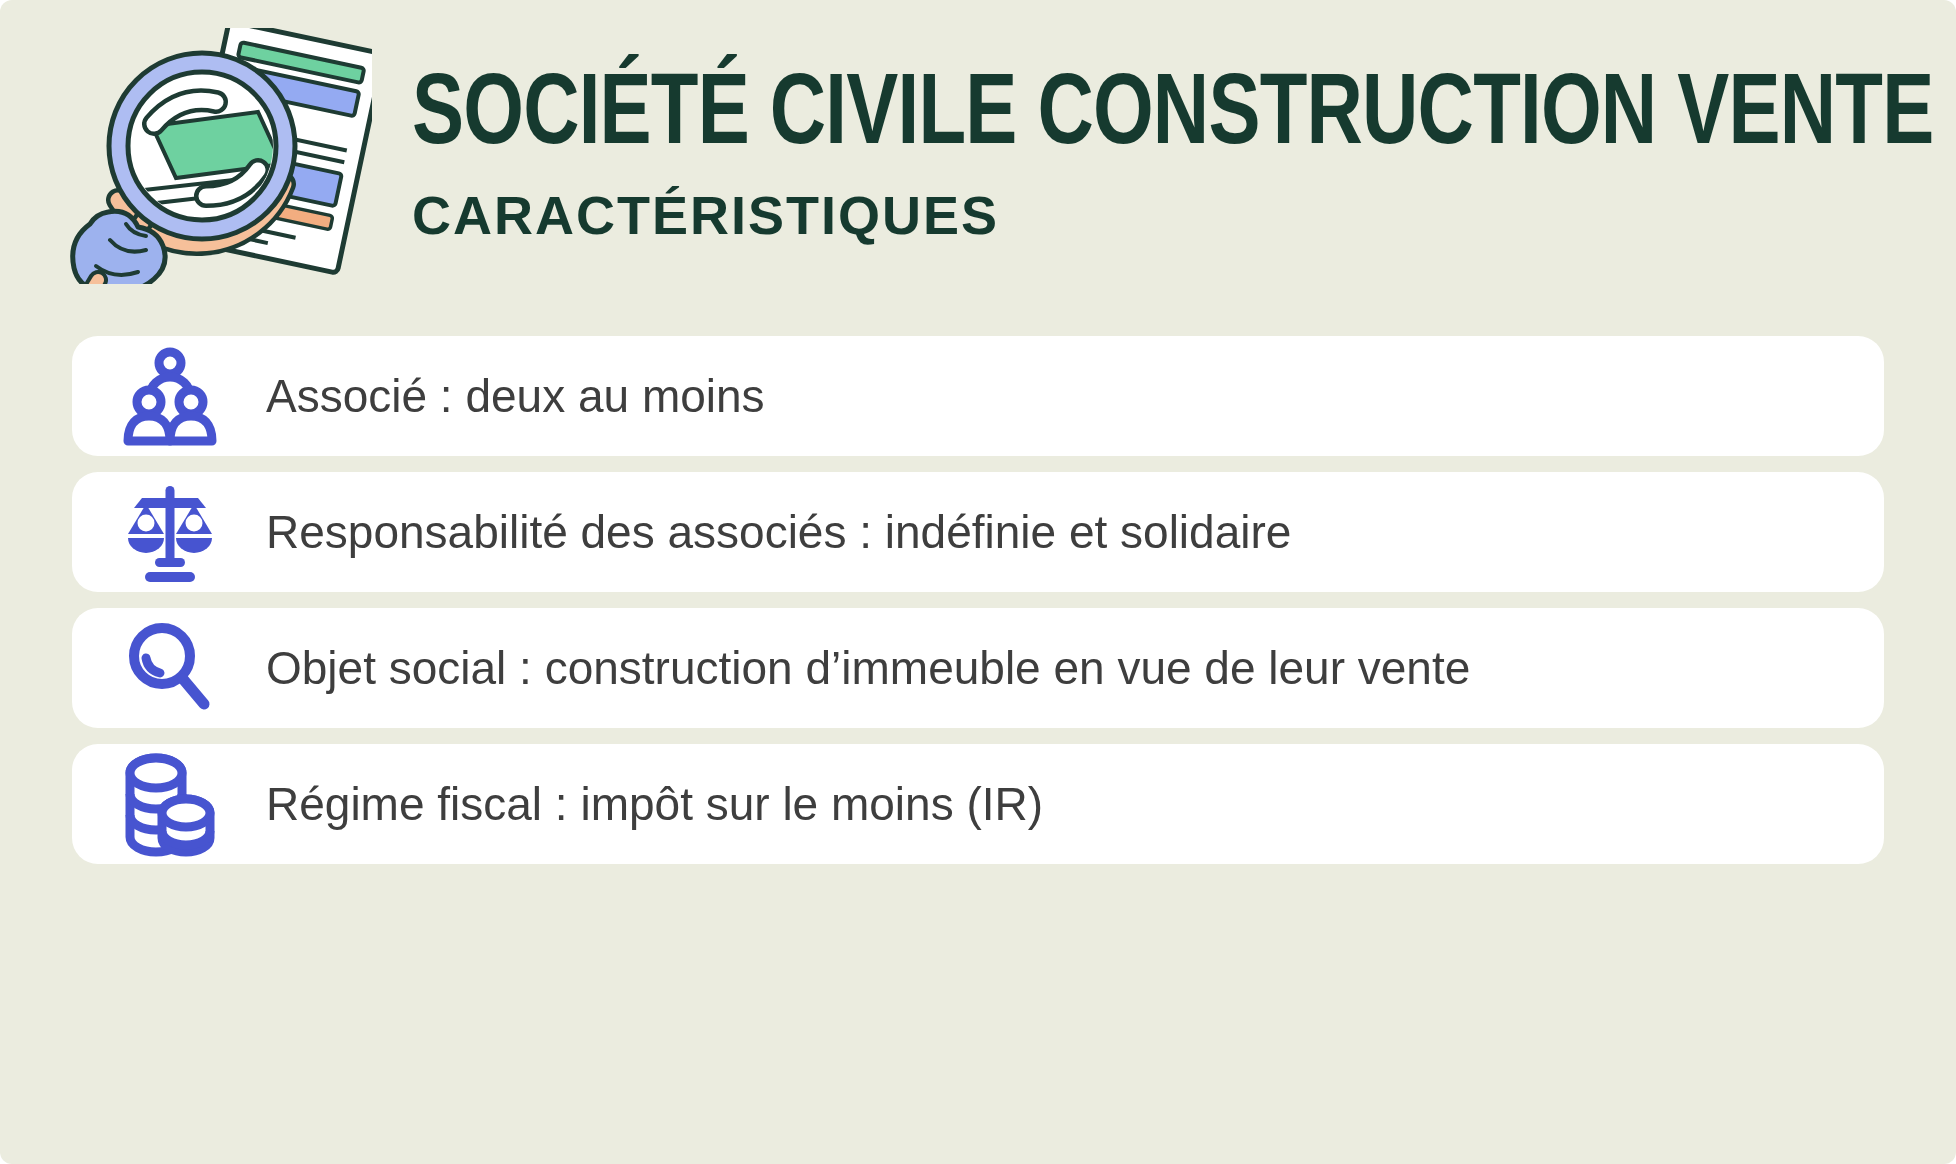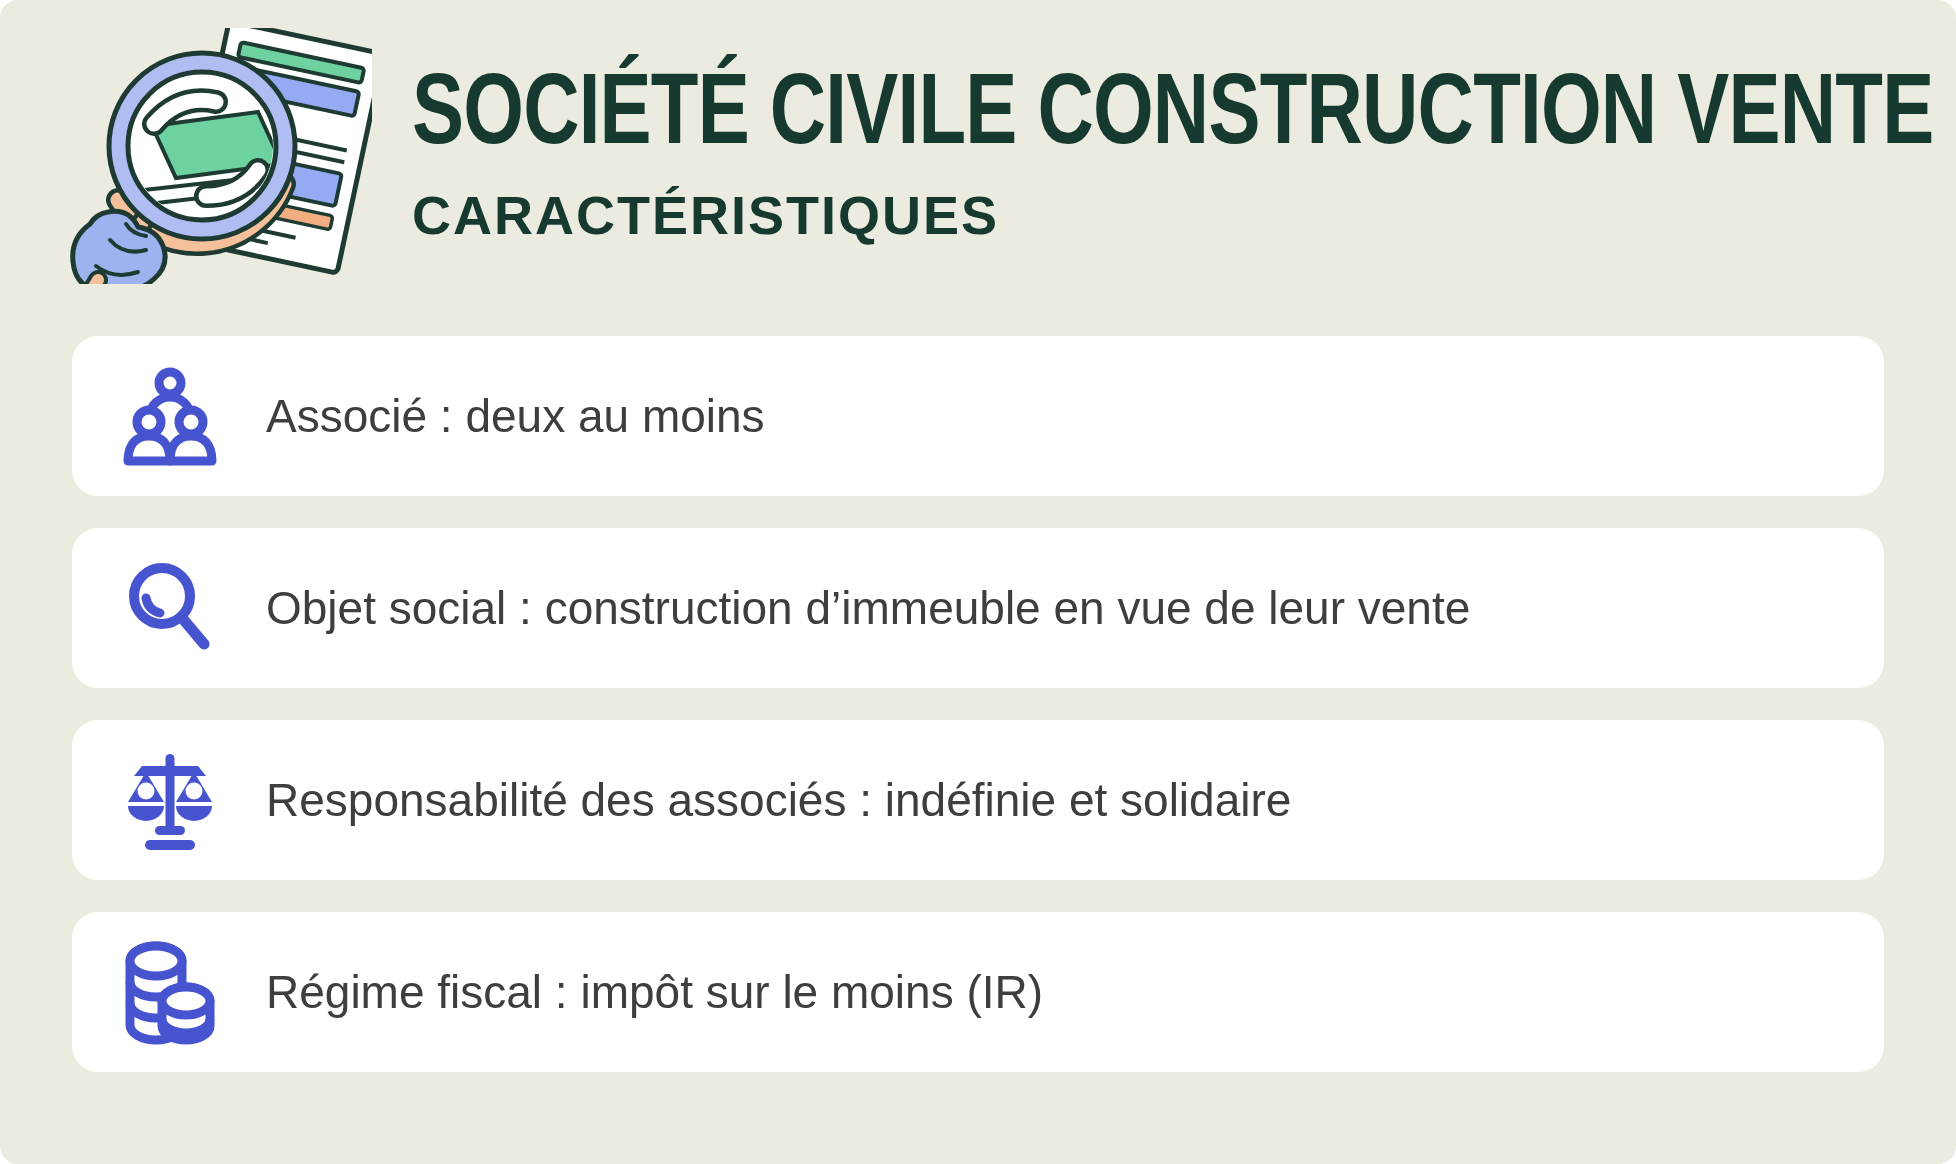--- a/index.html
+++ b/index.html
@@ -2,21 +2,21 @@
 <html><head>
 <meta charset="utf-8">
 <style>
   * { margin: 0; padding: 0; box-sizing: border-box; }
   html, body { width: 1956px; height: 1164px; background: #ffffff; }
   body { font-family: "Liberation Sans", sans-serif; position: relative; overflow: hidden; }
 
   .canvas {
     position: absolute; inset: 0;
     background: #ebecdf;
-    border-radius: 18px;
+    border-radius: 12px;
   }
 
   .hero-illustration {
     position: absolute;
     left: 52px; top: 28px;
     width: 320px; height: 256px;
   }
 
   .header-text { position: absolute; left: 412px; top: 58px; }
 
@@ -44,22 +44,22 @@
 
   .cards {
     position: absolute;
     left: 72px; top: 336px;
     width: 1812px;
   }
 
   .card {
     background: #ffffff;
     border-radius: 26px;
-    height: 160px;
-    margin-bottom: 32px;
+    height: 120px;
+    margin-bottom: 16px;
     display: flex;
     align-items: center;
     padding: 0 28px 0 48px;
   }
 
   .card-icon {
     width: 100px; height: 116px;
     flex: 0 0 100px;
     display: flex; align-items: center; justify-content: center;
     margin-right: 46px;
@@ -146,50 +146,50 @@
             <path d="M8 97 c0 -17 9 -25 21 -25 s21 8 21 25 z"></path>
           </g>
         </svg>
       </span>
       <span class="card-text">Associé : deux au moins</span>
     </div>
 
     <div class="card">
       <span class="card-icon">
         <svg viewBox="0 0 100 104" xmlns="http://www.w3.org/2000/svg">
-          <circle cx="42" cy="40" r="28" fill="none" stroke="#4754d0" stroke-width="10"></circle>
-          <path d="M26 42 q2 12 14 15" fill="none" stroke="#4754d0" stroke-width="9" stroke-linecap="round"></path>
-          <line x1="63" y1="63" x2="84" y2="88" stroke="#4754d0" stroke-width="11" stroke-linecap="round"></line>
-        </svg>
-      </span>
-      <span class="card-text">Objet social : construction d’immeuble en vue de leur vente</span>
-    </div>
-
-    <div class="card">
-      <span class="card-icon">
-        <svg viewBox="0 0 100 104" xmlns="http://www.w3.org/2000/svg">
           <g fill="#4754d0">
             <rect x="45.5" y="6" width="9" height="76" rx="4.5"></rect>
             <path d="M22 18 h56 l8 10 h-72 z"></path>
             <path d="M26 24 L8 54 h36 z"></path>
             <circle cx="26" cy="43" r="8.5" fill="#ffffff"></circle>
             <path d="M8 58 a18 15 0 0 0 36 0 z"></path>
             <path d="M74 24 L56 54 h36 z"></path>
             <circle cx="74" cy="43" r="8.5" fill="#ffffff"></circle>
             <path d="M56 58 a18 15 0 0 0 36 0 z"></path>
             <rect x="35" y="78" width="30" height="9" rx="4.5"></rect>
             <rect x="25" y="92" width="50" height="10" rx="5"></rect>
           </g>
         </svg>
       </span>
       <span class="card-text">Responsabilité des associés : indéfinie et solidaire</span>
     </div>
 
     <div class="card">
       <span class="card-icon">
+        <svg viewBox="0 0 100 104" xmlns="http://www.w3.org/2000/svg">
+          <circle cx="42" cy="40" r="28" fill="none" stroke="#4754d0" stroke-width="10"></circle>
+          <path d="M26 42 q2 12 14 15" fill="none" stroke="#4754d0" stroke-width="9" stroke-linecap="round"></path>
+          <line x1="63" y1="63" x2="84" y2="88" stroke="#4754d0" stroke-width="11" stroke-linecap="round"></line>
+        </svg>
+      </span>
+      <span class="card-text">Objet social : construction d’immeuble en vue de leur vente</span>
+    </div>
+
+    <div class="card">
+      <span class="card-icon">
         <svg viewBox="0 0 100 110" xmlns="http://www.w3.org/2000/svg">
           <g fill="#ffffff" stroke="#4754d0" stroke-width="9" stroke-linejoin="round">
             <path d="M10 24 a26 15 0 0 1 52 0 V88 a26 15 0 0 1 -52 0 Z"></path>
             <path d="M10 66 a26 15 0 0 0 52 0" fill="none"></path>
             <path d="M10 45 a26 15 0 0 0 52 0" fill="none"></path>
             <ellipse cx="36" cy="24" rx="26" ry="15"></ellipse>
             <path d="M42 64 a24 14 0 0 1 48 0 V89 a24 14 0 0 1 -48 0 Z"></path>
             <path d="M42 82 a24 14 0 0 0 48 0" fill="none"></path>
             <ellipse cx="66" cy="64" rx="24" ry="14"></ellipse>
           </g>

